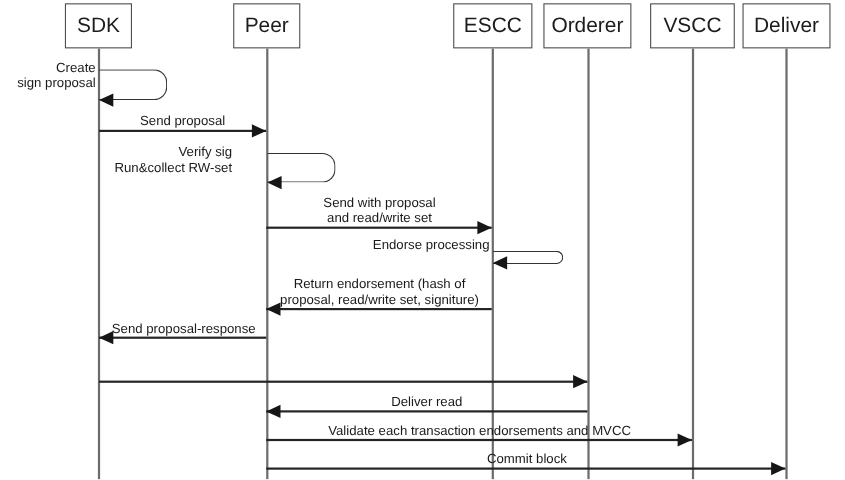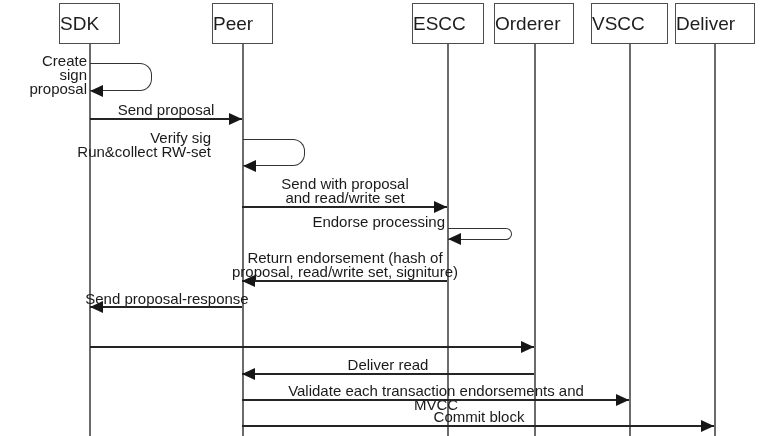--- a/index.html
+++ b/index.html
@@ -20,26 +20,27 @@
   }
   .actor {
     position: absolute;
     top: 3px;
     height: 41px;
     background: #ffffff;
     border: 1.5px solid #4d4d4d;
     box-sizing: border-box;
     display: flex;
     align-items: center;
+    justify-content: center;
     font-size: 19px;
     color: #1d1d1d;
   }
   .msg-label {
     position: absolute;
-    font-size: 15px;
+    font-size: 12px;
     line-height: 14px;
     color: #1a1a1a;
     white-space: pre-line;
   }
   .msg-label.center { transform: translateX(-50%); text-align: center; }
   .msg-label.right-al { text-align: right; }
   .h-line {
     position: absolute;
     height: 1.5px;
     background: #242424;

